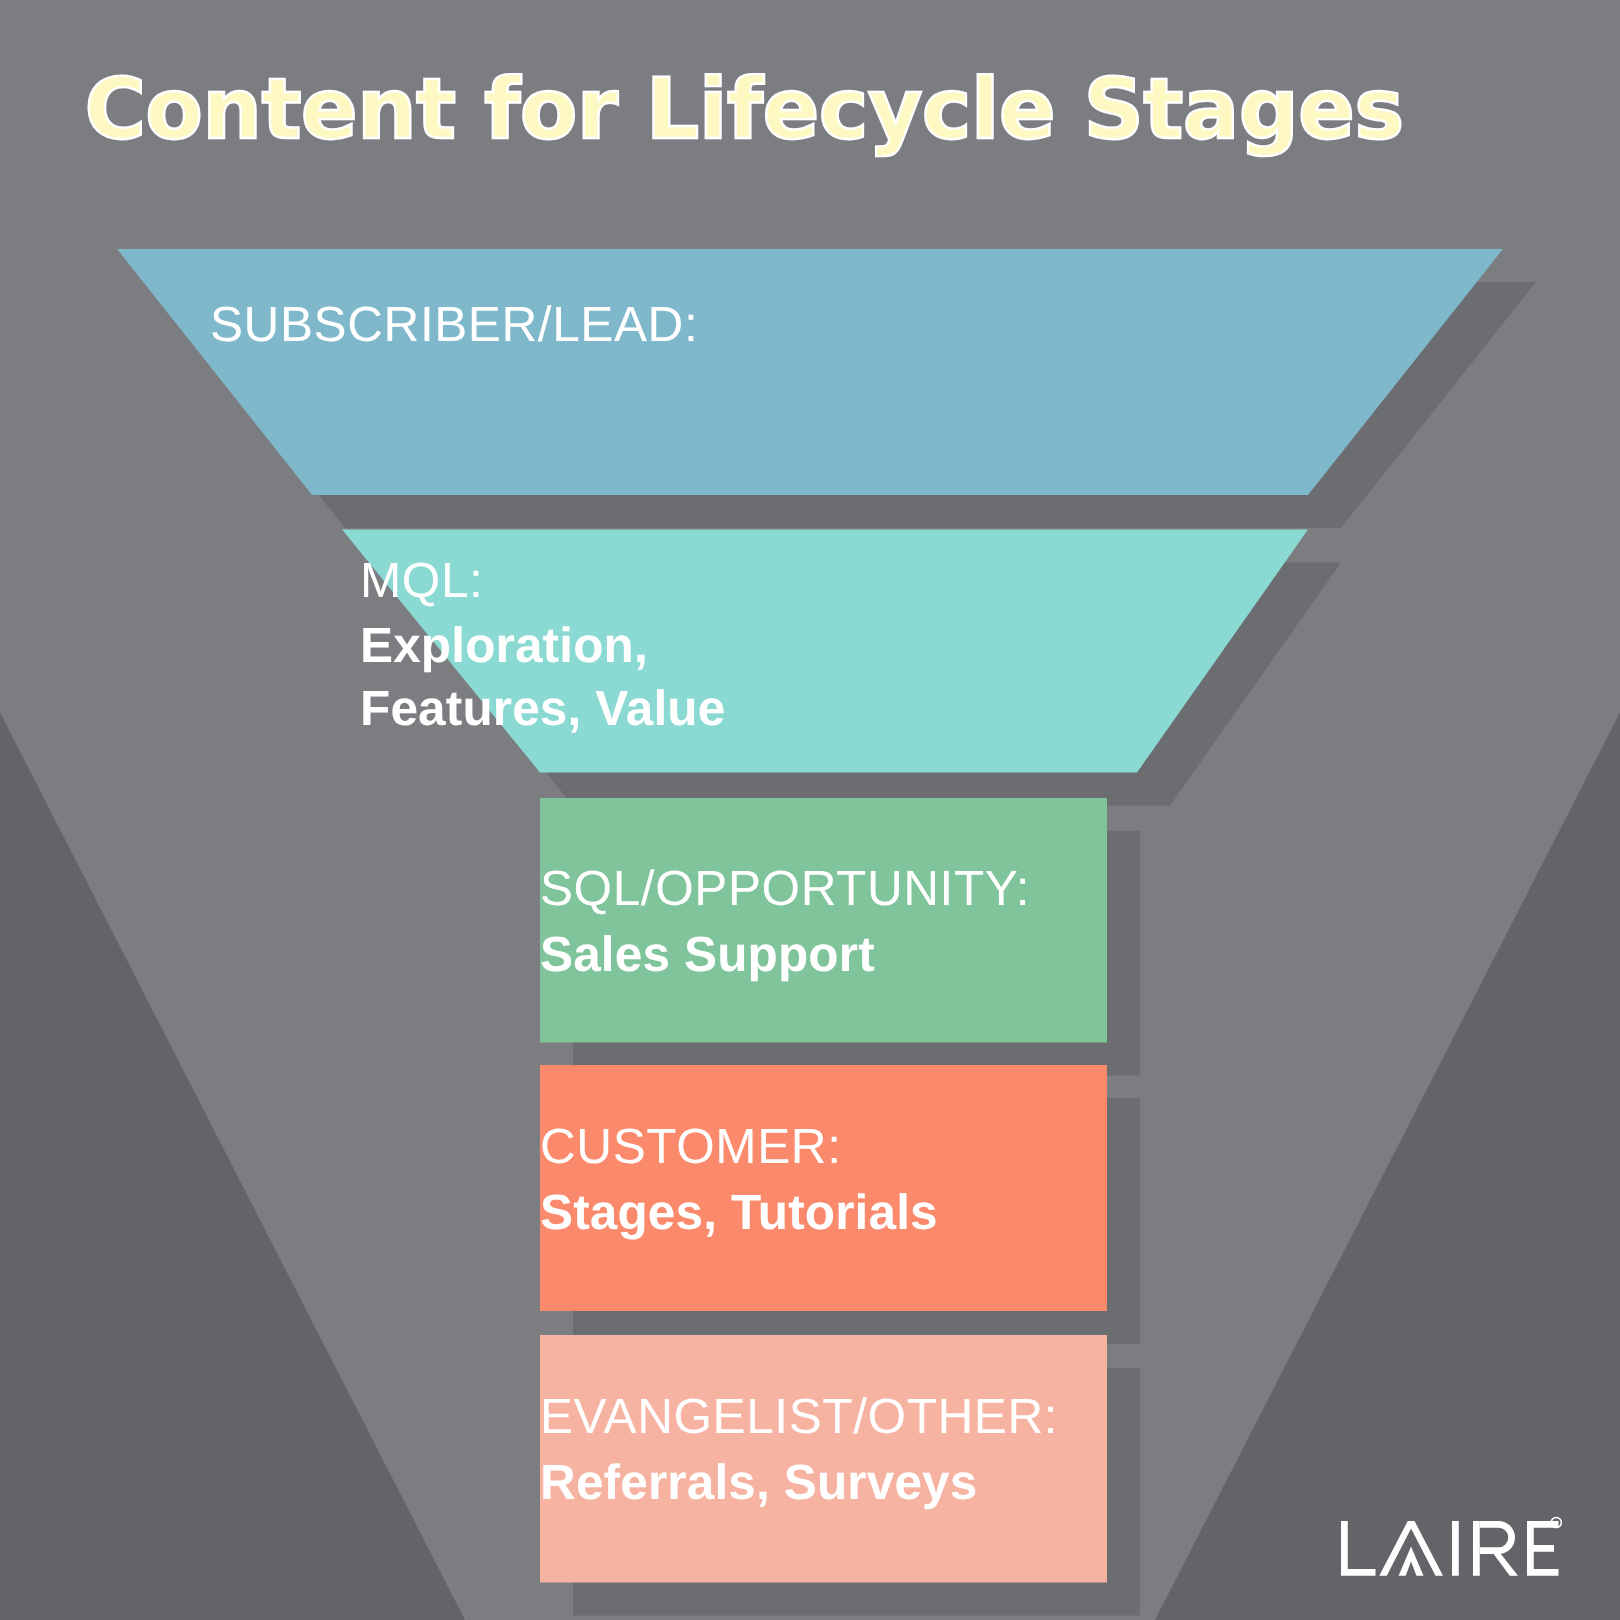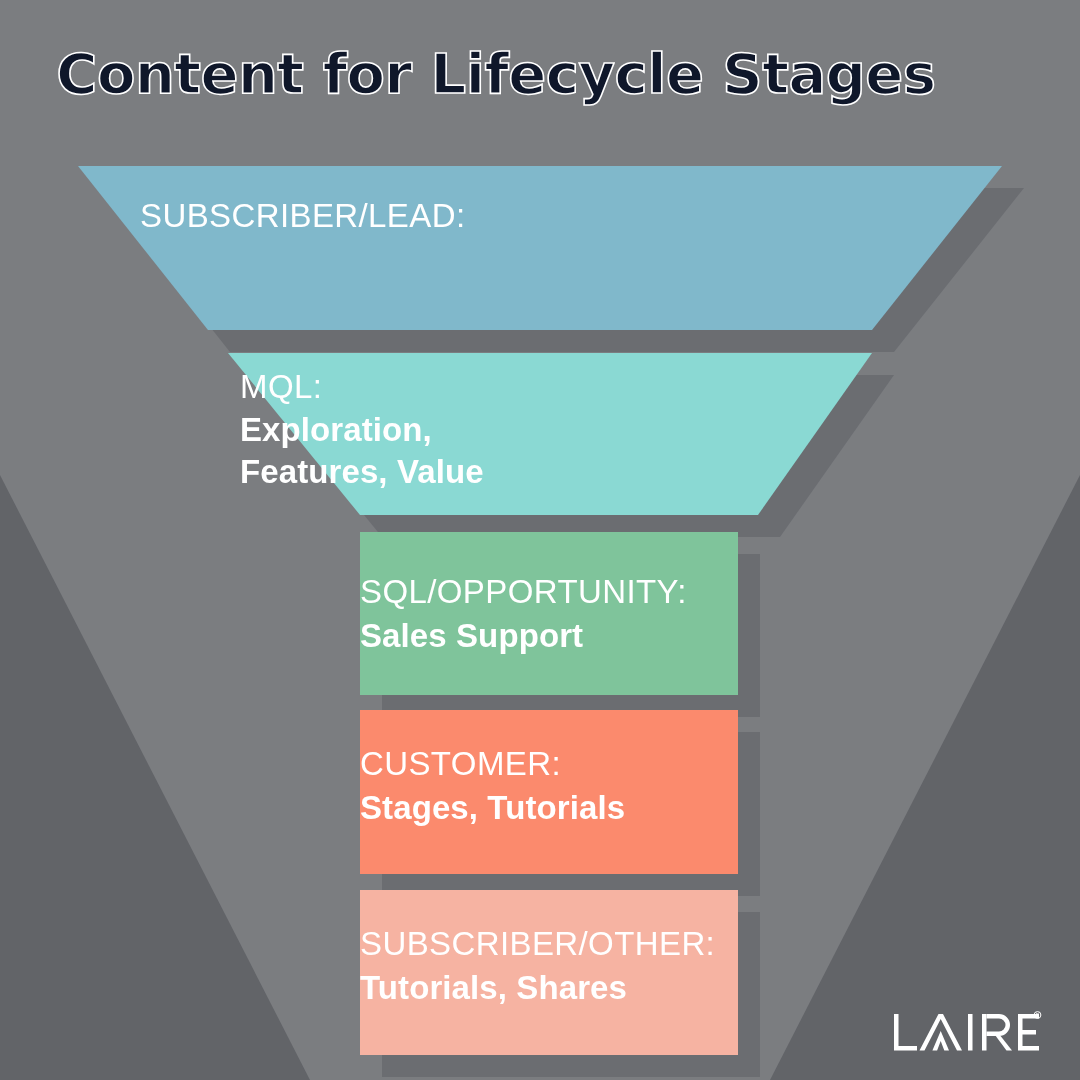--- a/index.html
+++ b/index.html
@@ -24,21 +24,21 @@
   #bg-svg { z-index: 1; }
   #funnel-svg { z-index: 2; }
 
   #title {
     position: absolute;
     z-index: 5;
     top: 42px;
     left: 0;
     width: 992px;
     text-align: center;
-    color: #0f172a;
+    color: #fef9c3;
     font-size: 56px;
     font-weight: bold;
     letter-spacing: -0.5px;
     line-height: 1.15;
     font-family: "DejaVu Sans", sans-serif;
     -webkit-text-stroke: 1.6px #ffffff;
   }
 
   .stage-text {
     position: absolute;
@@ -128,22 +128,22 @@
     <span class="stage-head">SQL/OPPORTUNITY:</span>
     <span class="stage-sub">Sales Support</span>
   </div>
 
   <div class="stage-text" id="stage-4-text">
     <span class="stage-head">CUSTOMER:</span>
     <span class="stage-sub">Stages, Tutorials</span>
   </div>
 
   <div class="stage-text" id="stage-5-text">
-    <span class="stage-head">SUBSCRIBER/OTHER:</span>
-    <span class="stage-sub">Tutorials, Shares</span>
+    <span class="stage-head">EVANGELIST/OTHER:</span>
+    <span class="stage-sub">Referrals, Surveys</span>
   </div>
 
   <div id="logo">
     <svg width="150" height="46" viewBox="0 0 150 46">
 
       <path d="M2 4 L6.5 4 L6.5 36 L25 36 L25 40.5 L2 40.5 Z" fill="#ffffff"></path>
 
       <path d="M46.5 4 L51 4 L70 40.5 L65 40.5 L48.7 9 L32.5 40.5 L27.5 40.5 Z" fill="#ffffff"></path>
 
       <path d="M48.7 21 L57 40.5 L52.3 40.5 L48.7 31 L45.1 40.5 L40.4 40.5 Z" fill="#ffffff"></path>

